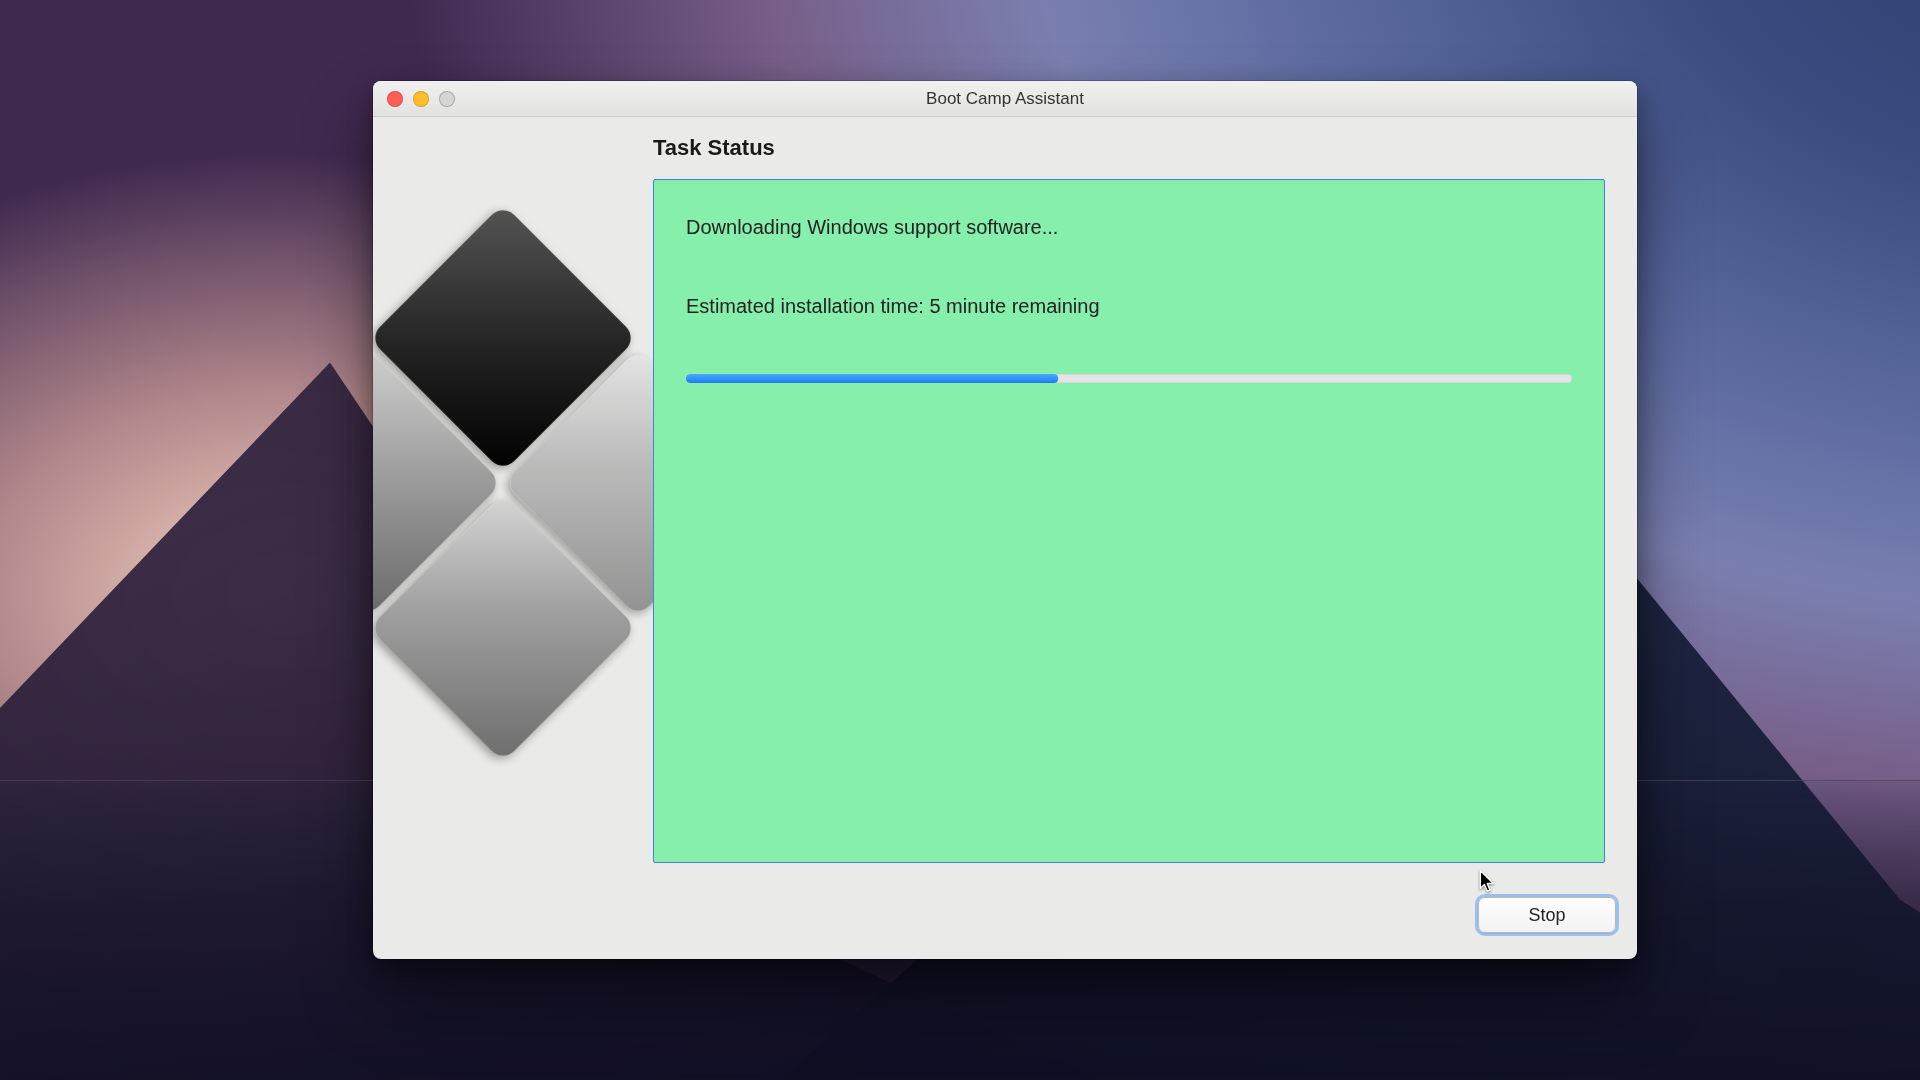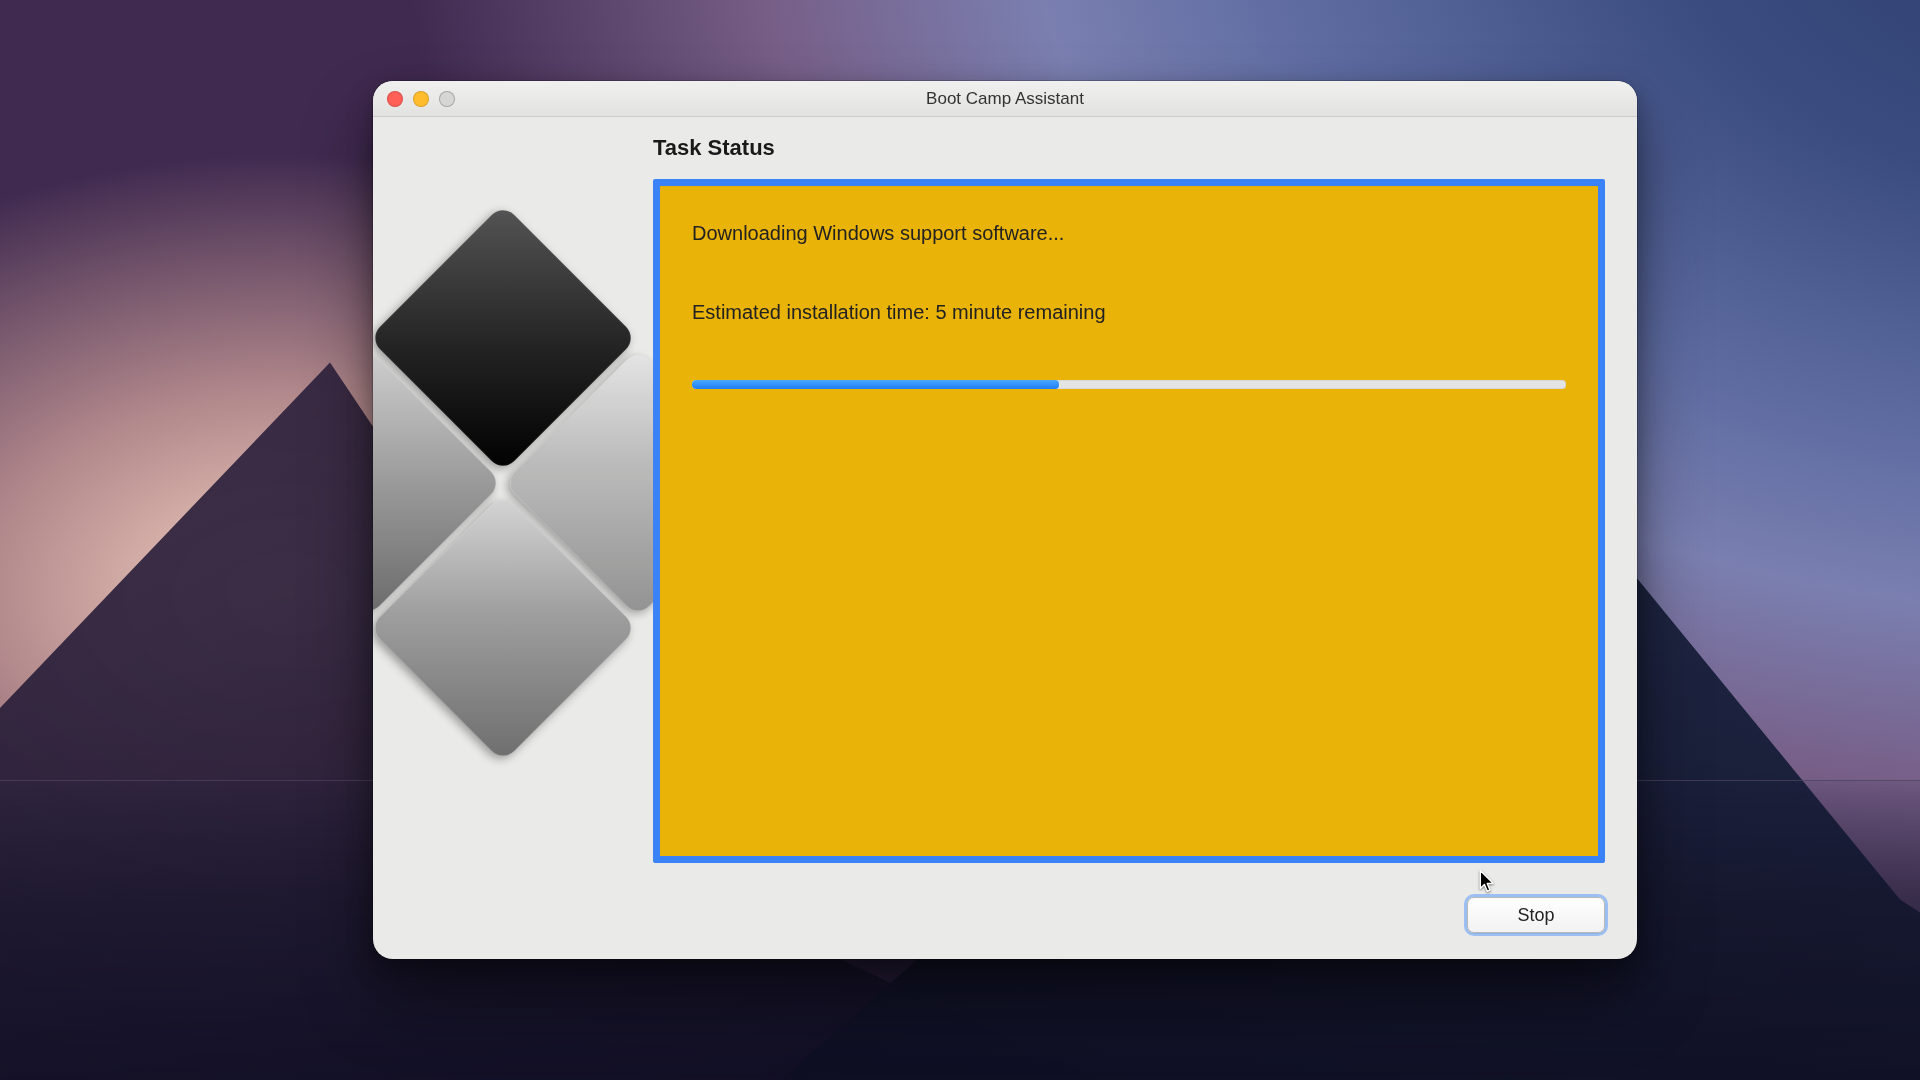--- a/index.html
+++ b/index.html
@@ -44,21 +44,21 @@
     }
 
     
     .window {
       position: absolute;
       left: 373px;   
       top: 81px;    
       width: 1264px; 
       height: 878px; 
       background: #eaeae9;
-      border-radius: 20px;
+      border-radius: 8px;
       box-shadow:
         0 40px 70px rgba(0,0,0,0.42),
         0 10px 25px rgba(0,0,0,0.35),
         0 0 0 1px rgba(0,0,0,0.18);
       overflow: hidden;
       display: flex; flex-direction: column;
     }
 
     .titlebar {
       height: 36px;
@@ -110,22 +110,22 @@
       position: absolute;
       left: 280px; right: 32px; top: 18px; bottom: 96px;
       display: flex; flex-direction: column;
     }
     .heading {
       font-size: 22px; font-weight: 700; color: #1a1a1a;
       margin-bottom: 18px;
     }
     .panel {
       flex: 1;
-      background: #eab308;
-      border: 7px solid #3b82f6;
+      background: #86efac;
+      border: 1px solid #3b82f6;
       border-radius: 2px;
       padding: 36px 32px 24px 32px;
       box-shadow: inset 0 1px 0 rgba(0,0,0,0.02);
     }
     .line1 {
       font-size: 20px; color: #222;
       margin-bottom: 56px;
     }
     .line2 {
       font-size: 20px; color: #222;
@@ -138,21 +138,21 @@
       overflow: hidden;
     }
     .progressbar-fill {
       height: 100%;
       width: 42%;   
       background: linear-gradient(#4aa8ff, #1f7df2);
       border-radius: 4px;
     }
 
     .footer {
-      position: absolute; right: 32px; bottom: 26px;
+      position: absolute; right: 21px; bottom: 26px;
       display: flex; gap: 14px;
     }
     .btn {
       min-width: 138px; height: 36px;
       padding: 0 22px;
       background: linear-gradient(#ffffff, #f2f2f2);
       border: 1px solid #b7b7b7;
       border-radius: 7px;
       font-size: 18px; color: #222;
       box-shadow: 0 0 0 3px rgba(60,140,255,0.45), 0 1px 1px rgba(0,0,0,0.1);

